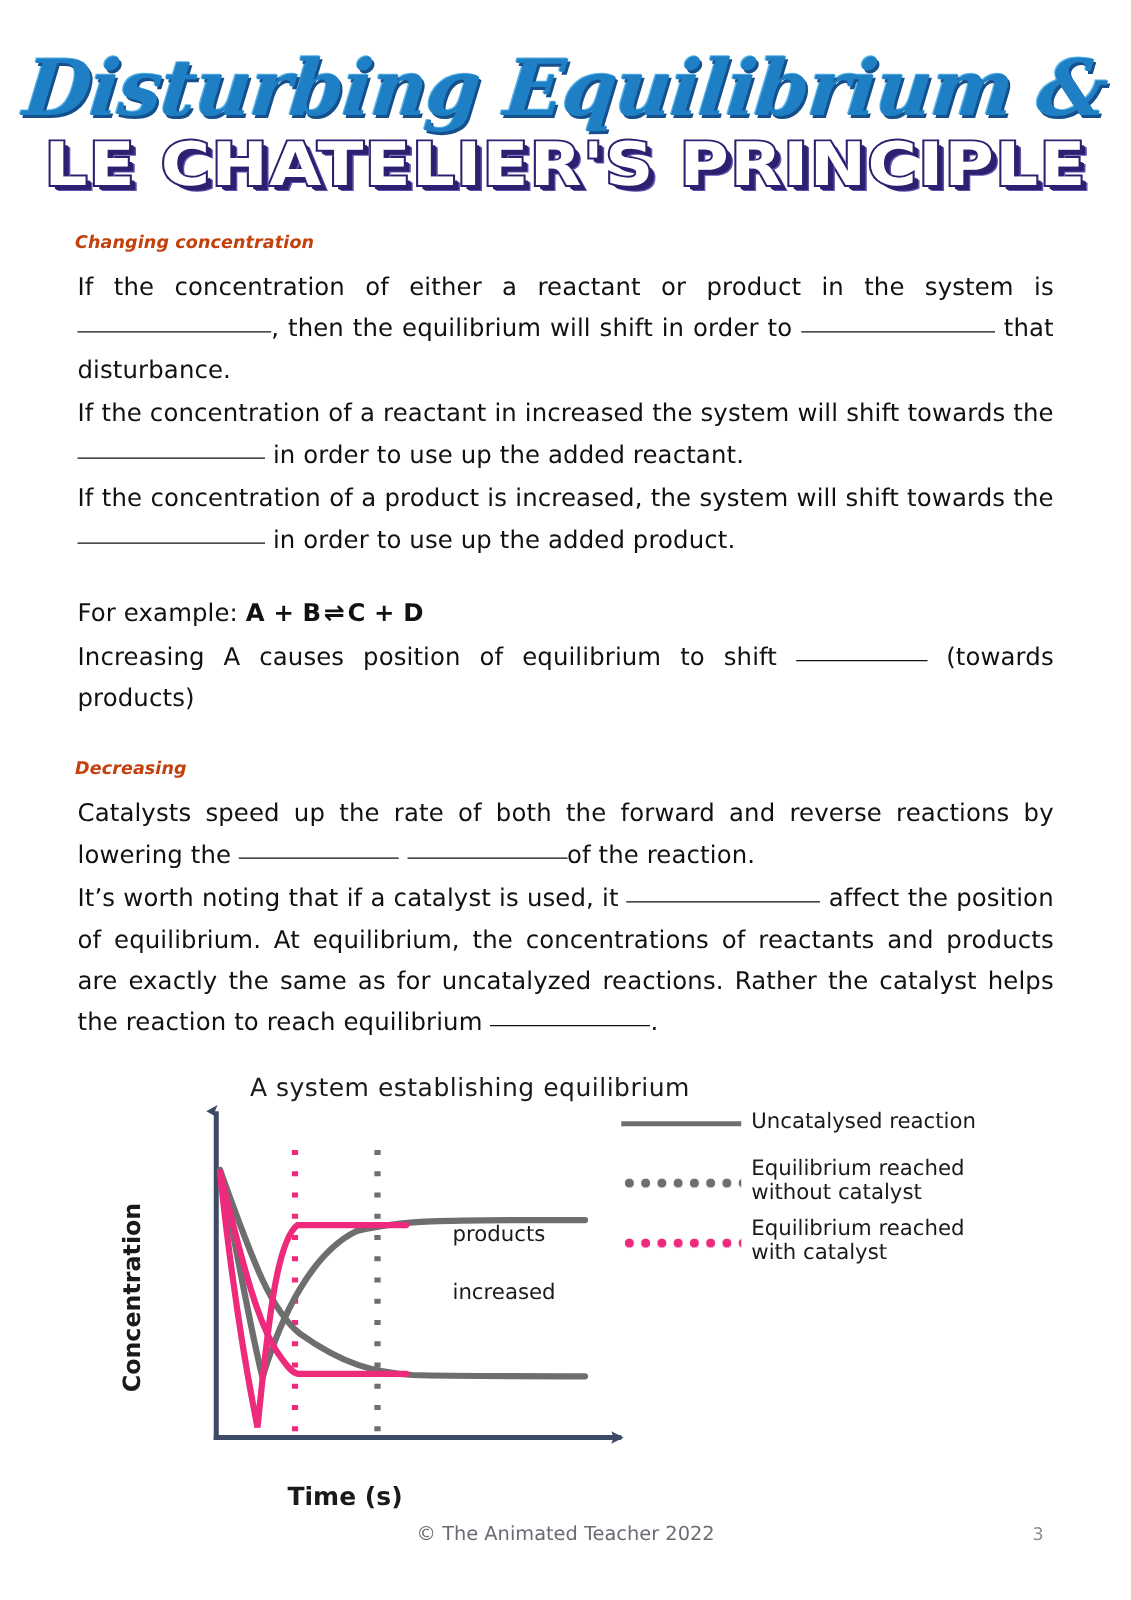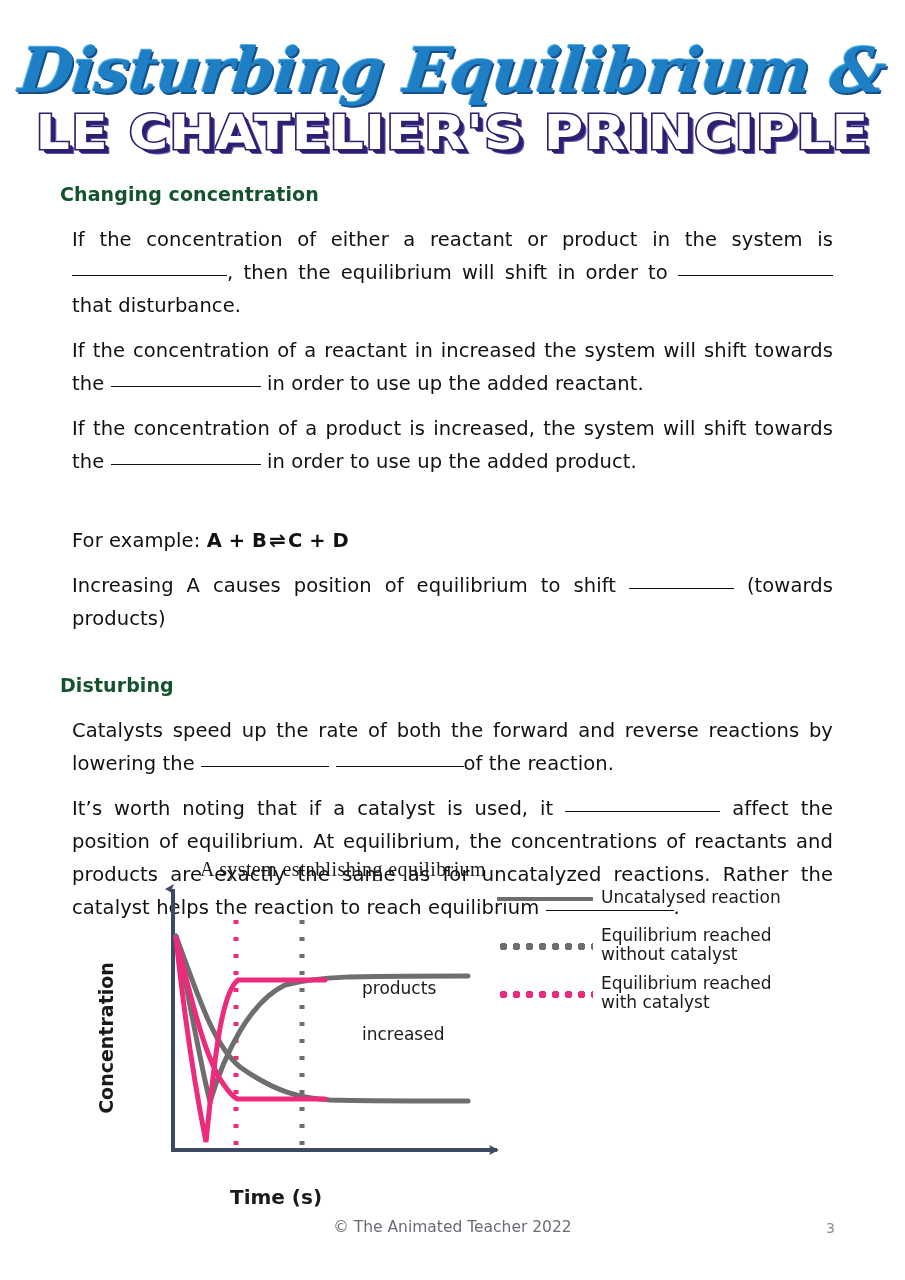--- a/index.html
+++ b/index.html
@@ -66,31 +66,32 @@
   }
 
   
   .content {
     position: absolute;
     left: 60px;
     top: 178px;
     width: 785px;
   }
   .heading {
-    font-size: 19px;
+    font-size: 14px;
     line-height: 33px;
-    color: #14532d;
+    color: #c2410c;
     margin: 0;
     letter-spacing: 0.1px;
+    font-style: italic;
   }
   .para {
     font-size: 19.5px;
     line-height: 33px;
     color: #111111;
-    margin: 12px;
+    margin: 2px;
     text-align: justify;
     text-justify: inter-word;
     letter-spacing: 0.1px;
   }
   .blank {
     display: inline-block;
     border-bottom: 1.6px solid #111111;
     vertical-align: 3px;
   }
   .blank.w-long   { width: 155px; }
@@ -117,21 +118,20 @@
     height: 360px;
   }
   .chart-title {
     position: absolute;
     left: 200px;
     top: 6px;
     font-size: 20px;
     color: #1a1a1a;
     letter-spacing: 0.4px;
     white-space: nowrap;
-    font-family: Liberation Serif, serif;
   }
   .y-axis-label {
     position: absolute;
     left: -4px;
     top: 175px;
     width: 220px;
     text-align: center;
     font-size: 19px;
     font-weight: bold;
     color: #1a1a1a;
@@ -257,21 +257,21 @@
   <p class="para"><span>For example:</span>
     <span class="eqn">A + B</span><span class="eqn-arrow">⇌</span><span class="eqn">C + D</span></p>
 
   <p class="para"><span>Increasing A causes position of equilibrium to shift</span>
     <span class="blank w-short"></span>
     <span>(towards products)</span></p>
 
 
   <div class="gap-block"></div>
 
-  <h2 class="heading">Disturbing</h2>
+  <h2 class="heading">Decreasing</h2>
 
   <p class="para"><span>Catalysts speed up the rate of both the forward and reverse reactions by lowering the</span>
     <span class="blank w-tiny"></span>
     <span class="blank w-tiny"></span><span>of the reaction.</span></p>
 
   <p class="para"><span>It’s worth noting that if a catalyst is used, it</span>
     <span class="blank w-long"></span>
     <span>affect the position of equilibrium. At equilibrium, the concentrations of reactants and products are exactly the same as for uncatalyzed reactions. Rather the catalyst helps the reaction to reach equilibrium</span>
     <span class="blank w-tiny"></span><span>.</span></p>
 

